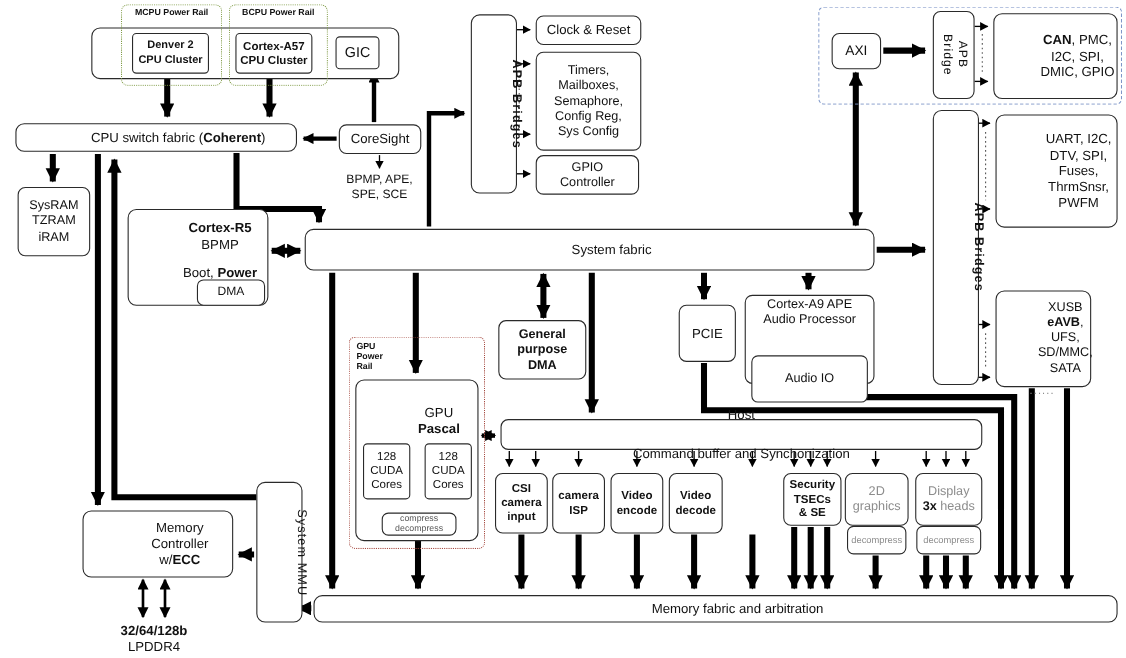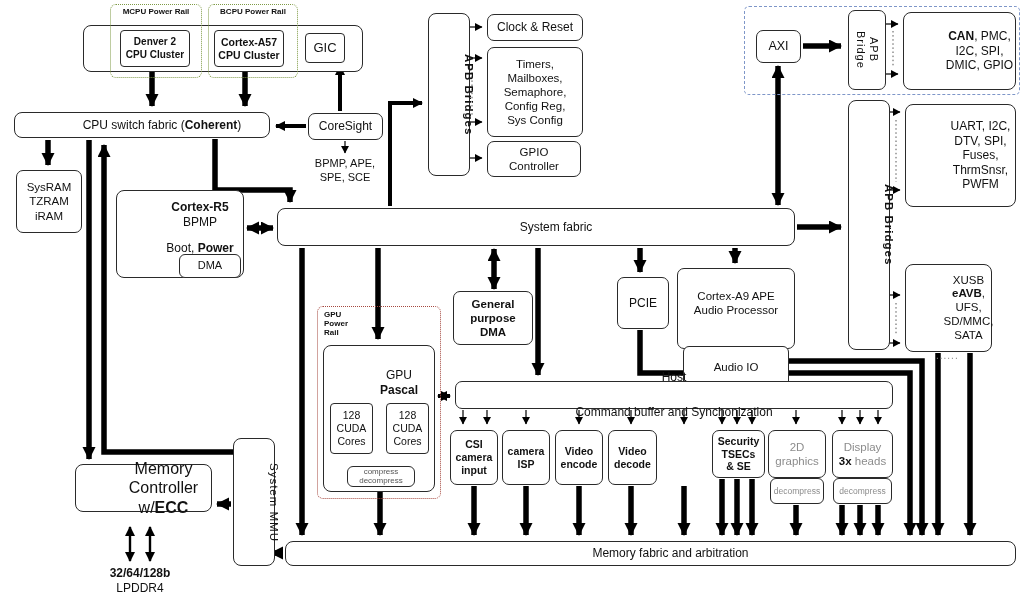--- a/index.html
+++ b/index.html
@@ -186,23 +186,23 @@
 UFS,
 SD/MMC,
 SATA</span></div>
   </div>
   <div class="nob gray" style="position:absolute;left:936px;top:350px;width:44px;font-size:10px;letter-spacing:1px;">......</div>
 
   <div class="box" style="left:453px;top:291px;width:80px;height:54px;font-weight:bold;font-size:11.5px;">General
 purpose
 DMA</div>
   <div class="box" style="left:617px;top:277px;width:52px;height:52px;font-size:12px;">PCIE</div>
-  <div class="box" style="left:677px;top:268px;width:118px;height:81px;justify-content:flex-start;padding-top:20px;font-size:11.5px;">Cortex-A9 APE
+  <div class="box" style="left:677px;top:268px;width:118px;height:81px;justify-content:flex-start;padding-top:1px;font-size:11.5px;">Cortex-A9 APE
 Audio Processor</div>
-  <div class="box sub" style="left:683px;top:323px;width:106px;height:43px;font-size:11.5px;margin-top:23px;">Audio IO</div>
+  <div class="box sub" style="left:683px;top:323px;width:106px;height:43px;font-size:11.5px;">Audio IO</div>
 
   <div class="rail red" style="left:317px;top:306px;width:124px;height:193px;">
       <span style="position:absolute;top:3px;left:6px;white-space:pre-line;">GPU
 Power
 Rail</span>
     </div>
   <div class="box bar" style="left:323px;top:345px;width:112px;height:147px;justify-content:flex-start;padding-top:22px;font-size:12px;z-index:2;">
     <div>GPU</div>
     <div class="b">Pascal</div>
   </div>
@@ -233,21 +233,21 @@
 &amp; SE</div>
   <div class="box gray" style="left:768px;top:430px;width:58px;height:48px;font-size:11.5px;">2D
 graphics</div>
   <div class="box" style="left:832px;top:430px;width:61px;height:48px;font-size:11.5px;">
     <div class="gray">Display</div>
     <div><span class="b">3x</span><span class="gray"> heads</span></div>
   </div>
   <div class="box sub gray" style="left:770px;top:478px;width:54px;height:26px;">decompress</div>
   <div class="box sub gray" style="left:833px;top:478px;width:59px;height:26px;">decompress</div>
 
-  <div class="box bar" style="left:75px;top:464px;width:137px;height:48px;font-size:16px;">
+  <div class="box bar" style="left:75px;top:464px;width:137px;height:61px;font-size:12px;">
     <div>Memory Controller</div>
     <div><span>w/</span><span class="b">ECC</span></div>
   </div>
   <div class="box bar vtext" style="left:233px;top:438px;width:32px;height:128px;font-size:11.5px;">System MMU</div>
   <div class="box bar" style="left:285px;top:541px;width:731px;height:25px;font-size:12px;">Memory fabric and arbitration</div>
   <div class="nob" style="position:absolute;left:92px;top:566px;width:96px;text-align:center;font-size:12px;line-height:1.25;">
     <div class="b">32/64/128b</div>
     <div>LPDDR4</div>
   </div>
 

